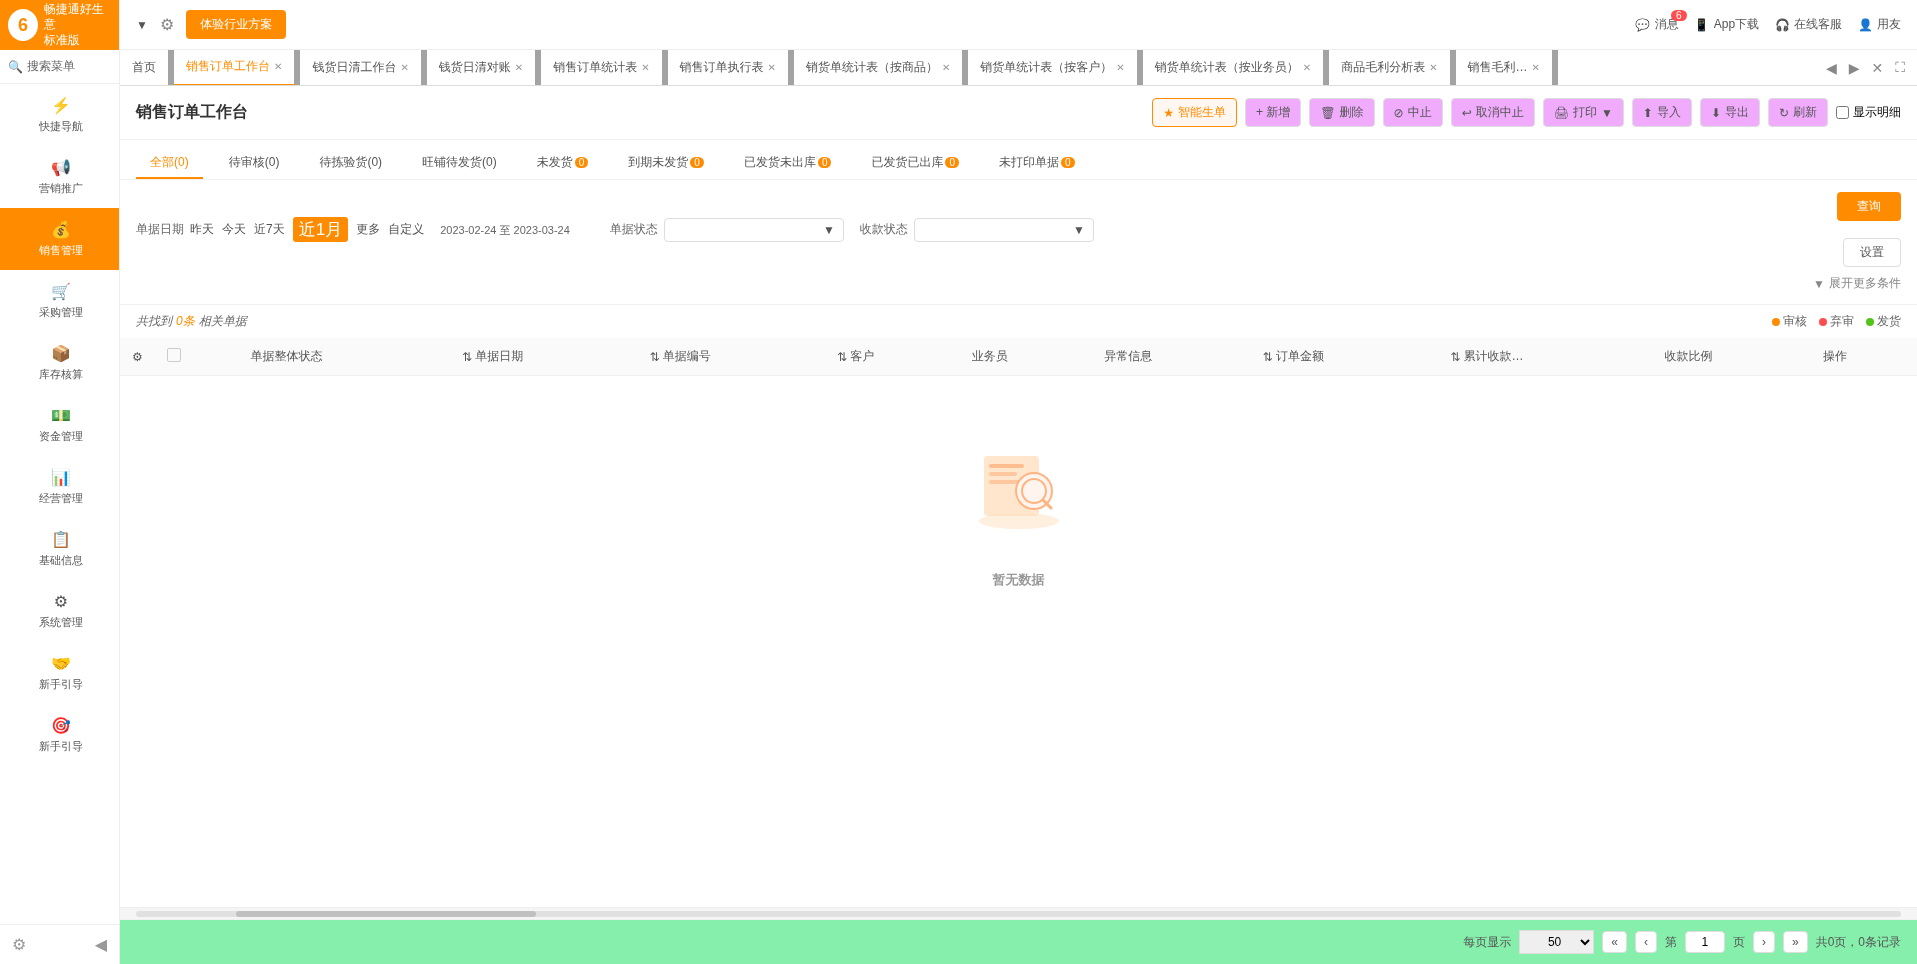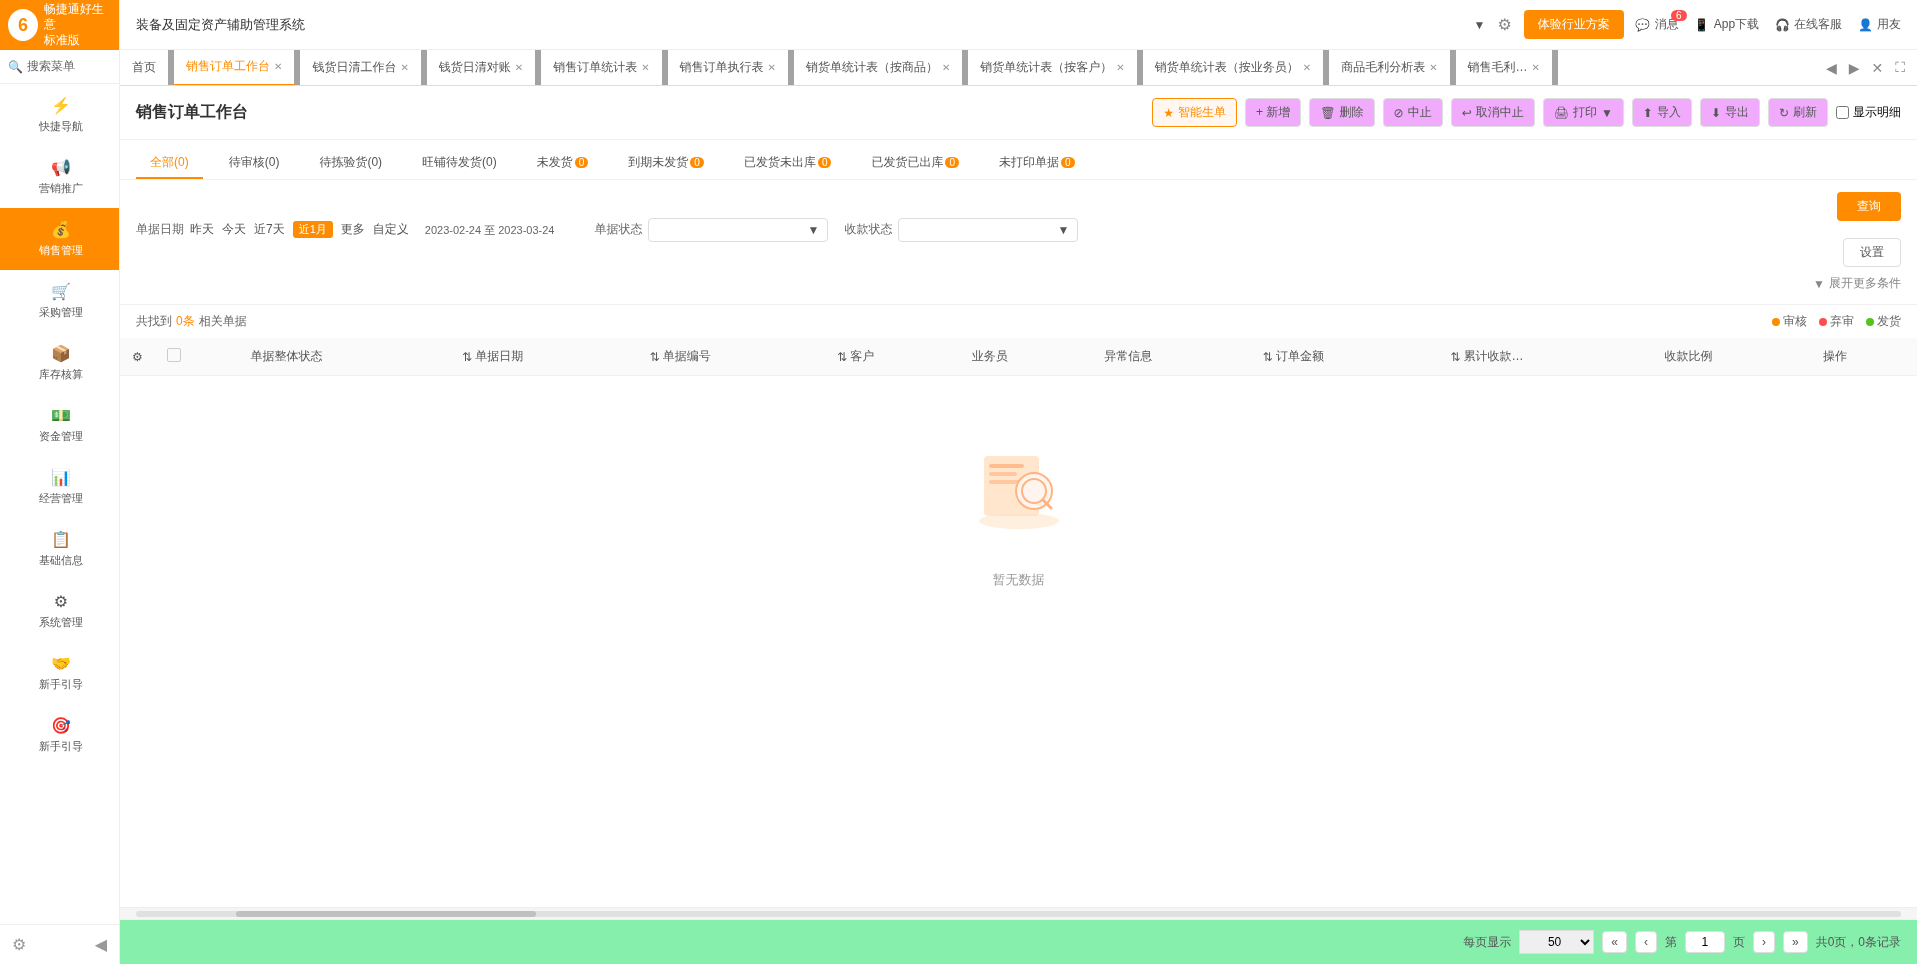--- a/index.html
+++ b/index.html
@@ -57,47 +57,47 @@
     .subtab.active { color: #ff8c00; border-bottom-color: #ff8c00; }
     .subtab .count-orange { background: #ff8c00; color: #fff; border-radius: 10px; font-size: 10px; padding: 0 4px; margin-left: 2px; }
 
     
     .filter-area { padding: 12px 16px; border-bottom: 1px solid #f0f0f0; }
     .filter-row { display: flex; align-items: center; gap: 16px; }
     .filter-item { display: flex; align-items: center; gap: 6px; font-size: 12px; color: #555; }
     .filter-label { color: #666; white-space: nowrap; }
     .filter-date-links { display: flex; gap: 8px; align-items: center; }
     .filter-date-link { color: #555; cursor: pointer; font-size: 12px; }
-    .filter-date-link.active { color: #ff8c00; background: #ff8c00; color: #fff; padding: 1px 6px; border-radius: 3px; font-size: 11px; }
+    .filter-date-link.active { color: #ff8c00; background: #ff8c00; color: #fff; padding: 1px 6px; border-radius: 3px; font-size: 17px; }
     .filter-date-range { color: #666; font-size: 11px; margin-top: 2px; }
     .filter-select { border: 1px solid #ddd; border-radius: 4px; padding: 4px 8px; font-size: 12px; color: #555; min-width: 150px; display: flex; align-items: center; justify-content: space-between; cursor: pointer; background: #fff; }
     .filter-expand { display: flex; align-items: center; gap: 4px; color: #888; cursor: pointer; font-size: 12px; margin-left: auto; }
     .query-btn { background: #ff8c00; color: #fff; border: none; padding: 6px 20px; border-radius: 4px; cursor: pointer; font-size: 12px; }
     .set-btn { background: #fff; color: #555; border: 1px solid #ddd; padding: 5px 16px; border-radius: 4px; cursor: pointer; font-size: 12px; margin-left: 4px; }
 
     
     .results-bar { display: flex; align-items: center; justify-content: space-between; padding: 8px 16px; font-size: 12px; color: #666; }
-    .results-bar-left { display: flex; gap: 4px; }
+    .results-bar-left { display: flex; gap: 4px; font-style: italic; }
     .results-count { color: #ff8c00; font-weight: 500; }
     .results-bar-right { display: flex; align-items: center; gap: 12px; }
     .result-action { display: flex; align-items: center; gap: 3px; cursor: pointer; font-size: 12px; font-family: Liberation Serif, serif; }
     .result-action .dot { width: 8px; height: 8px; border-radius: 50%; display: inline-block; }
     .dot-orange { background: #ff8c00; }
     .dot-red { background: #ff4d4f; }
     .dot-green { background: #52c41a; }
 
     
     .table-container { flex: 1; overflow: auto; }
     table { width: 100%; border-collapse: collapse; font-size: 12px; }
     thead tr { background: #fafafa; }
     th { padding: 10px 12px; text-align: left; color: #555; font-weight: 500; border-bottom: 1px solid #f0f0f0; white-space: nowrap; }
     .th-sort { display: flex; align-items: center; gap: 3px; cursor: pointer; }
 
     
-    .empty-state { display: flex; flex-direction: column; align-items: center; justify-content: center; padding: 60px 0; flex: 1; }
+    .empty-state { display: flex; flex-direction: column; align-items: center; justify-content: center; padding: 60px 0; flex: 1; font-weight: bold; }
     .empty-icon { font-size: 80px; color: #ffcfaa; margin-bottom: 16px; }
     .empty-text { color: #999; font-size: 13px; }
 
     
     .pagination { display: flex; align-items: center; justify-content: flex-end; padding: 10px 16px; border-top: 1px solid #f0f0f0; gap: 8px; font-size: 12px; color: #555; background: #86efac; }
     .pagination-select { border: 1px solid #ddd; border-radius: 0; padding: 3px 16px; font-size: 12px; text-align: right; }
     .pagination-btn { padding: 3px 8px; border: 1px solid #ddd; border-radius: 4px; cursor: pointer; background: #fff; font-size: 12px; color: #555; }
     .pagination-btn:disabled { color: #ccc; cursor: not-allowed; }
     .pagination-input { width: 40px; border: 1px solid #ddd; border-radius: 4px; padding: 3px 6px; text-align: center; font-size: 12px; }
     .scrollbar-area { height: 12px; background: #f5f5f5; border-top: 1px solid #eee; position: relative; }
@@ -176,21 +176,20 @@
 
   <div class="sidebar-bottom">
     <span class="sidebar-bottom-icon">⚙</span>
     <span class="sidebar-bottom-icon">◀</span>
   </div>
 </div>
 
 <div class="main">
 
   <div class="topbar">
-    <span class="topbar-title">装备及固定资产辅助管理系统</span>
     <span class="topbar-dropdown">
       <span>▼</span>
     </span>
     <span class="gear-icon">⚙</span>
     <button class="topbar-btn">体验行业方案</button>
 
     <div class="topbar-right">
       <div class="topbar-right-item">
         <span>💬</span>
         <span>消息</span>

